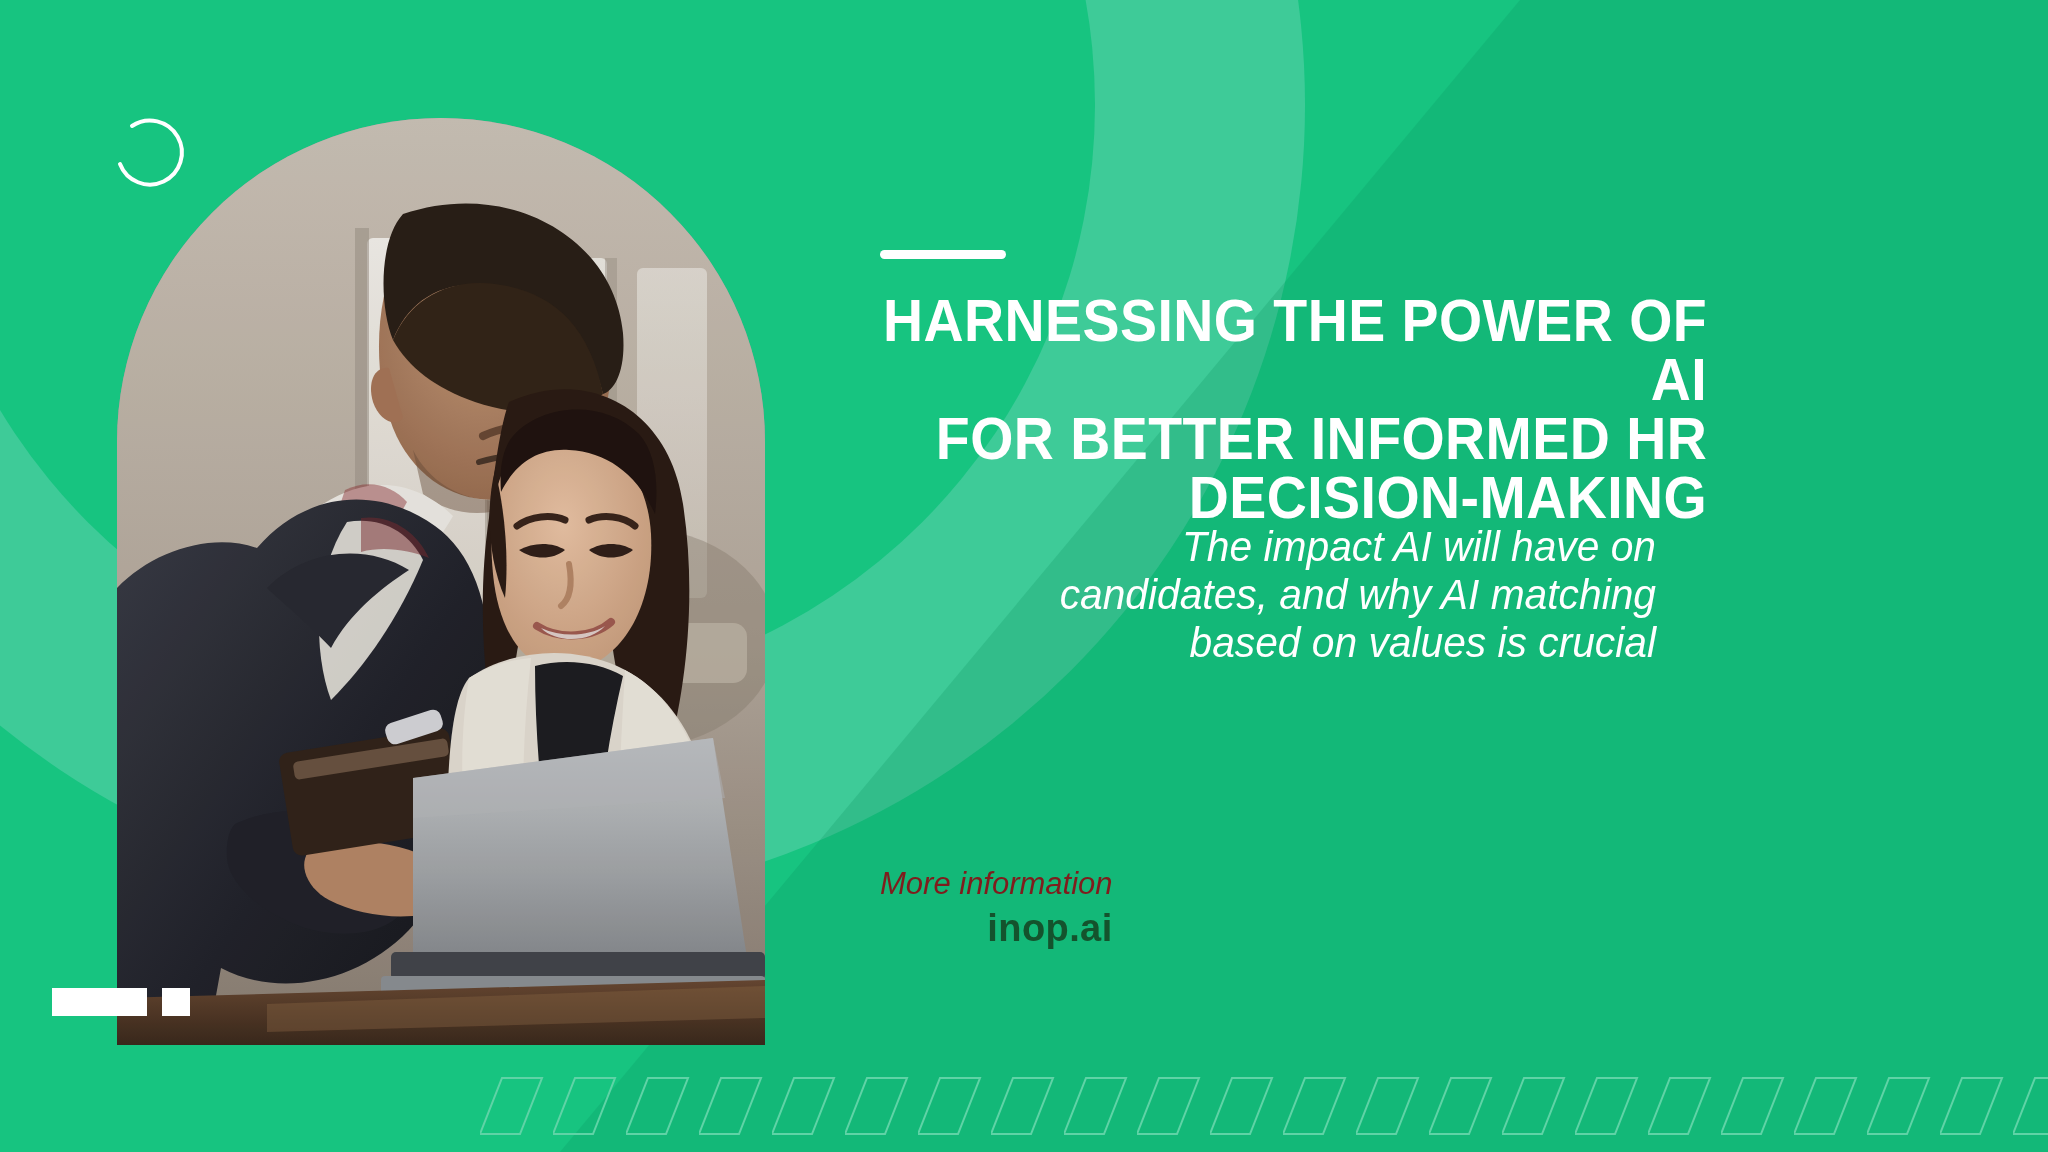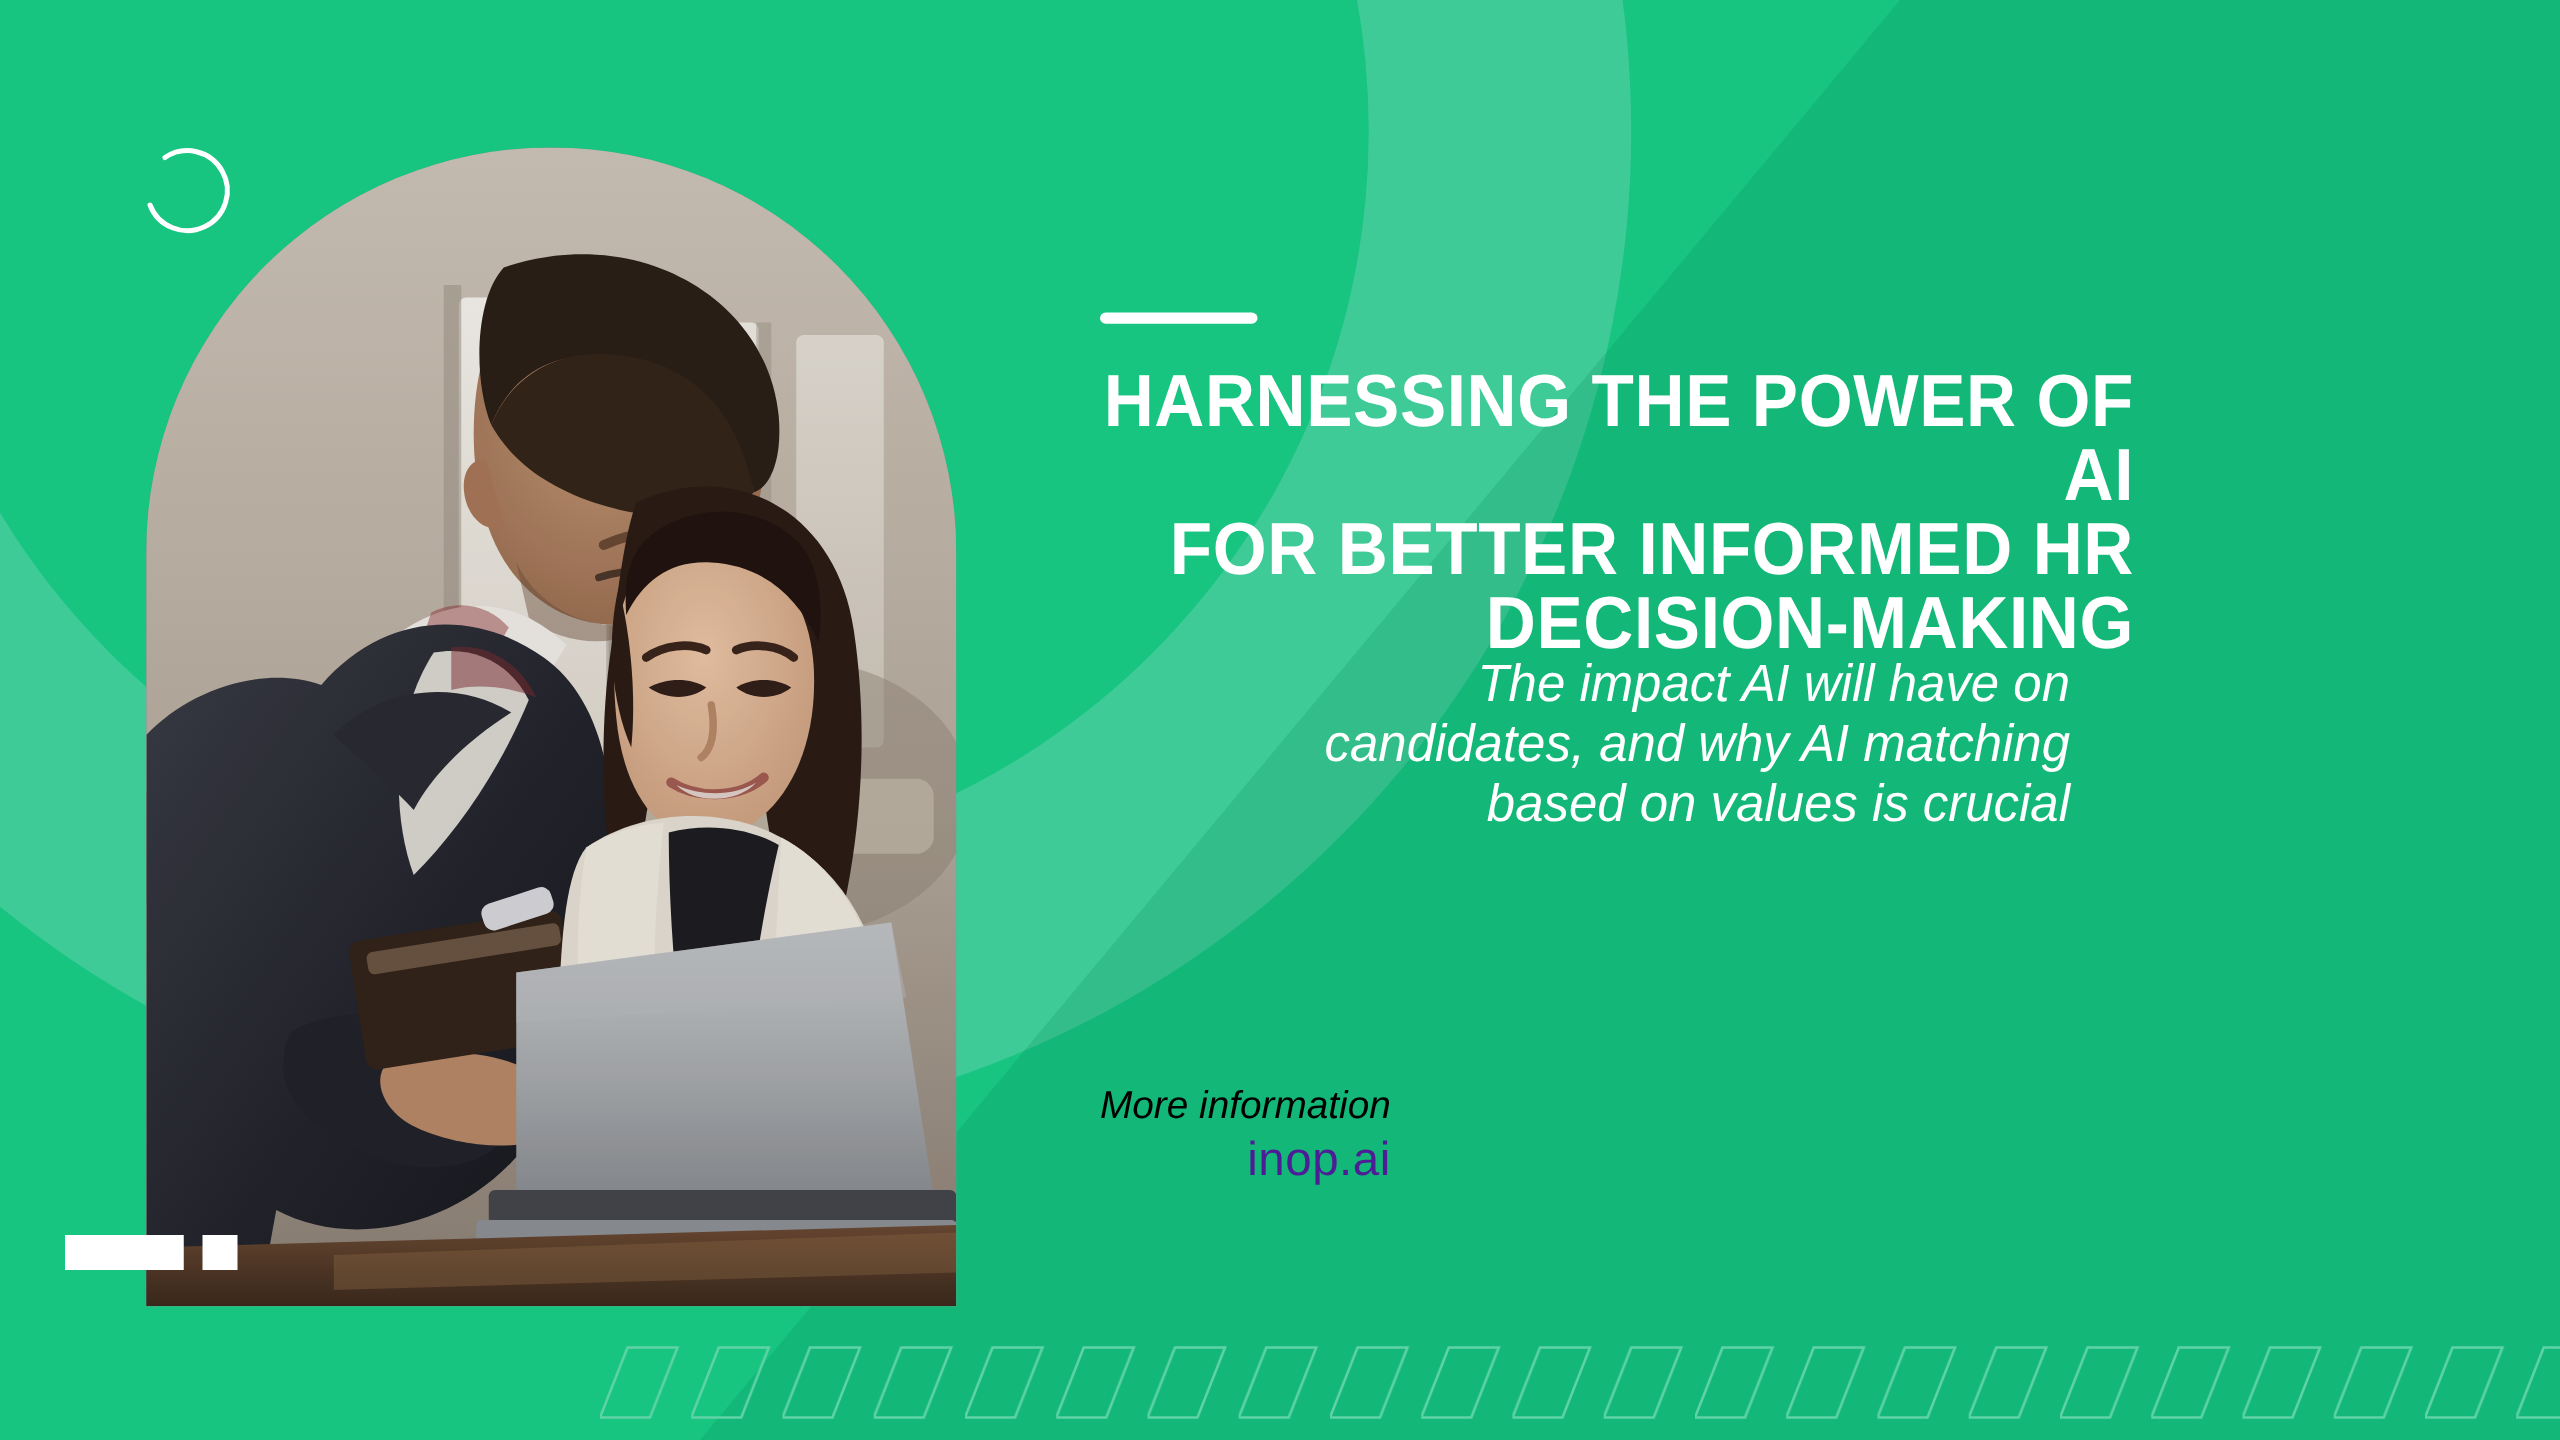--- a/index.html
+++ b/index.html
@@ -112,32 +112,32 @@
     line-height:1.14;
     transform:scaleX(0.97);
     transform-origin:left top;
   }
   .subhead .ln{display:block;}
   .cta{
     position:absolute;left:0;top:865px;
   }
   .cta-label{
     margin:0;
-    color:#000000;
+    color:#7f1d1d;
     font-family:"Liberation Sans",sans-serif;
     font-style:italic;
     font-weight:300;
     font-size:31px;
     line-height:1.2;
   }
   .cta-link{
     margin:6px 0 0 12px;
-    color:#4c1d95;
-    font-family:"Liberation Sans",sans-serif;
-    font-weight:400;
+    color:#14532d;
+    font-family:"Liberation Sans",sans-serif;
+    font-weight:700;
     font-size:38px;
     line-height:1.1;
     letter-spacing:0.4px;
   }
 </style>
 </head>
 <body>
 
 <div class="stage">
 

